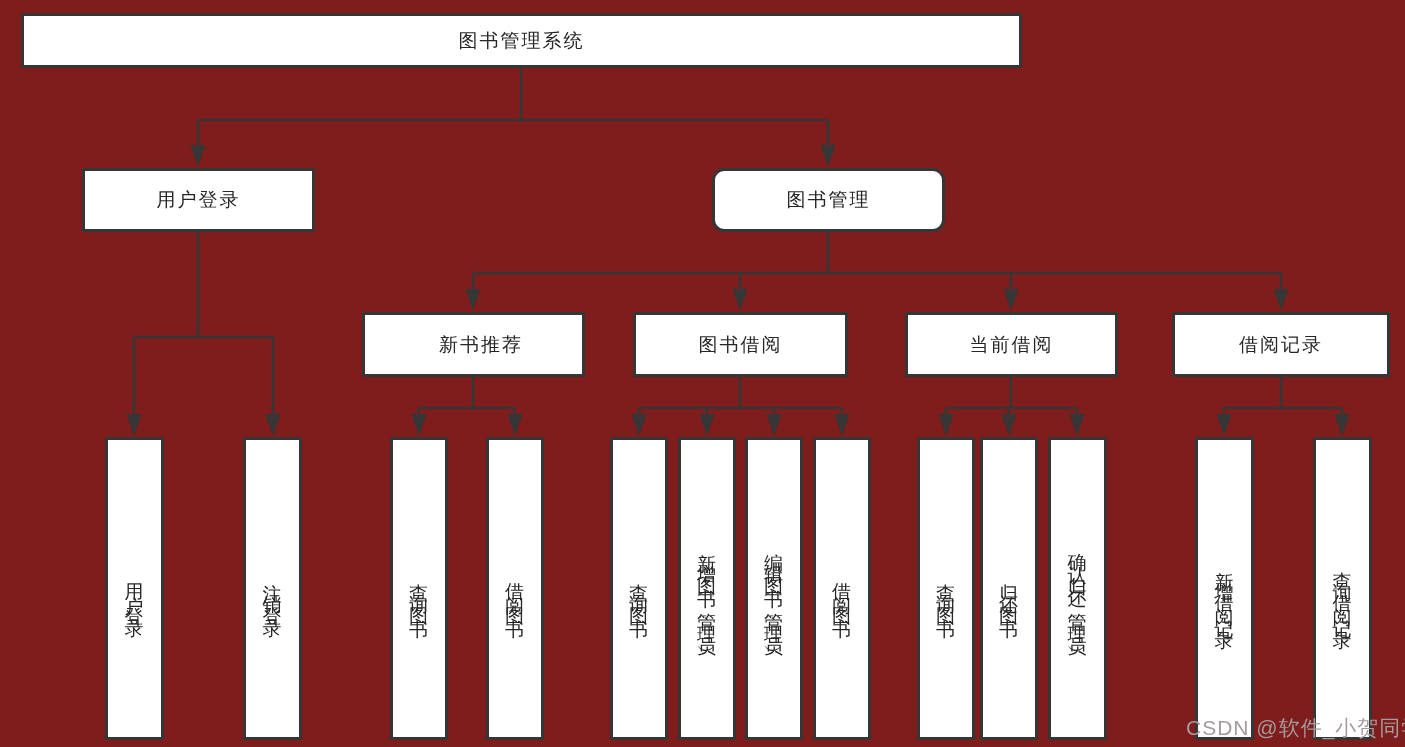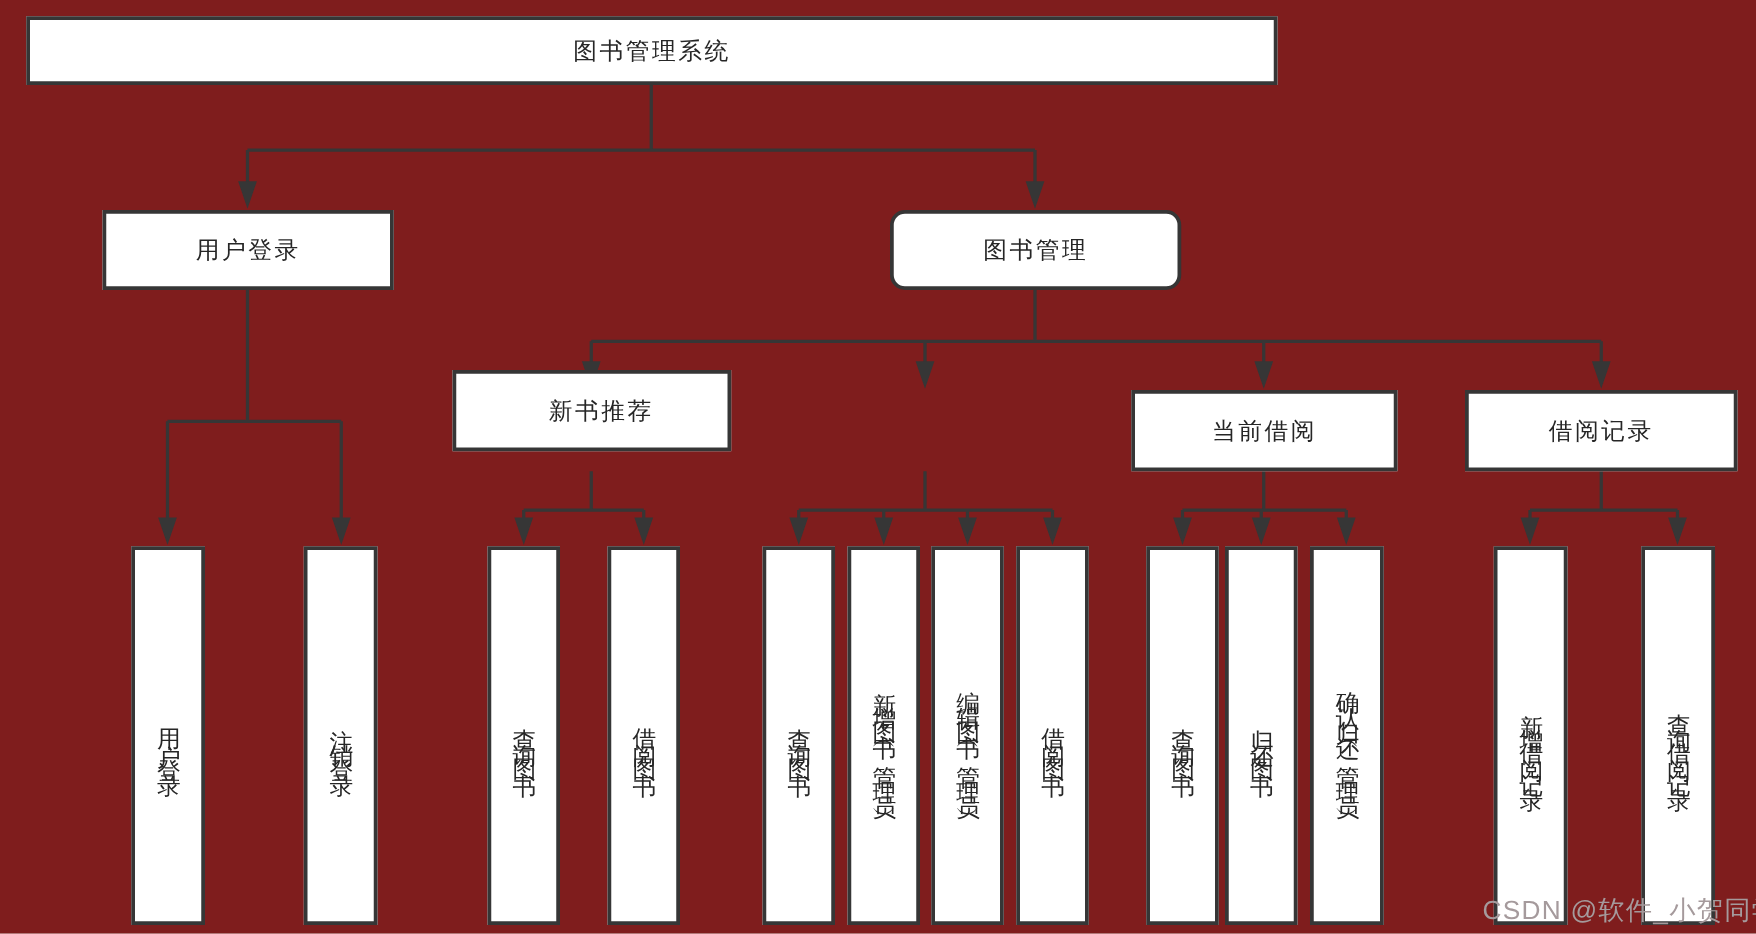--- a/index.html
+++ b/index.html
@@ -26,21 +26,21 @@
     text-orientation:mixed;
     font-size:19px;
     letter-spacing:12px;
     line-height:1;
     padding-top:6px;
   }
   
   .n-root   {left:21px;  top:13px;  width:1001px; height:55px;}
   .n-login  {left:82px;  top:168px; width:233px;  height:64px;}
   .n-mgmt   {left:712px; top:168px; width:233px;  height:64px;border-radius:12px;}
-  .n-l3a    {left:362px; top:296px; width:223px;  height:65px;padding-left:15px;}
+  .n-l3a    {left:362px; top:312px; width:223px;  height:65px;padding-left:15px;}
   .n-l3b    {left:633px; top:312px; width:215px;  height:65px;}
   .n-l3c    {left:905px; top:312px; width:213px;  height:65px;}
   .n-l3d    {left:1172px;top:312px; width:218px;  height:65px;}
   .leaf     {top:437px;  height:303px; width:58px;}
   .f-1{left:105px;width:59px;} .f-2{left:243px;width:59px;}
   .f-3{left:390px;} .f-4{left:486px;}
   .f-5{left:610px;} .f-6{left:678px;} .f-7{left:745px;} .f-8{left:813px;}
   .f-9{left:917px;} .f-10{left:980px;} .f-11{left:1048px;width:59px;}
   .f-12{left:1195px;width:59px;} .f-13{left:1313px;width:59px;}
   .watermark{
@@ -94,20 +94,21 @@
       <polygon points="1334.5,414 1349.5,414 1342,436"></polygon>
     </g>
   </svg>
 
   <div class="node h n-root">图书管理系统</div>
 
   <div class="node h n-login">用户登录</div>
   <div class="node h n-mgmt">图书管理</div>
 
   <div class="node h n-l3a">新书推荐</div>
+  <div class="node h n-l3b">图书借阅</div>
   <div class="node h n-l3c">当前借阅</div>
   <div class="node h n-l3d">借阅记录</div>
 
   <div class="node v leaf f-1">用户登录</div>
   <div class="node v leaf f-2">注销登录</div>
 
   <div class="node v leaf f-3">查询图书</div>
   <div class="node v leaf f-4">借阅图书</div>
 
   <div class="node v leaf f-5">查询图书</div>

